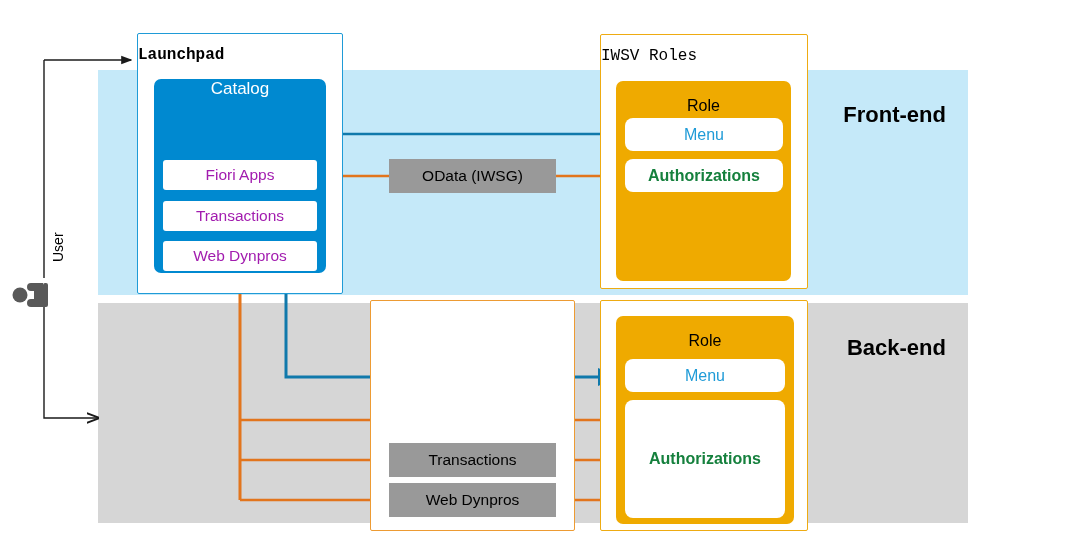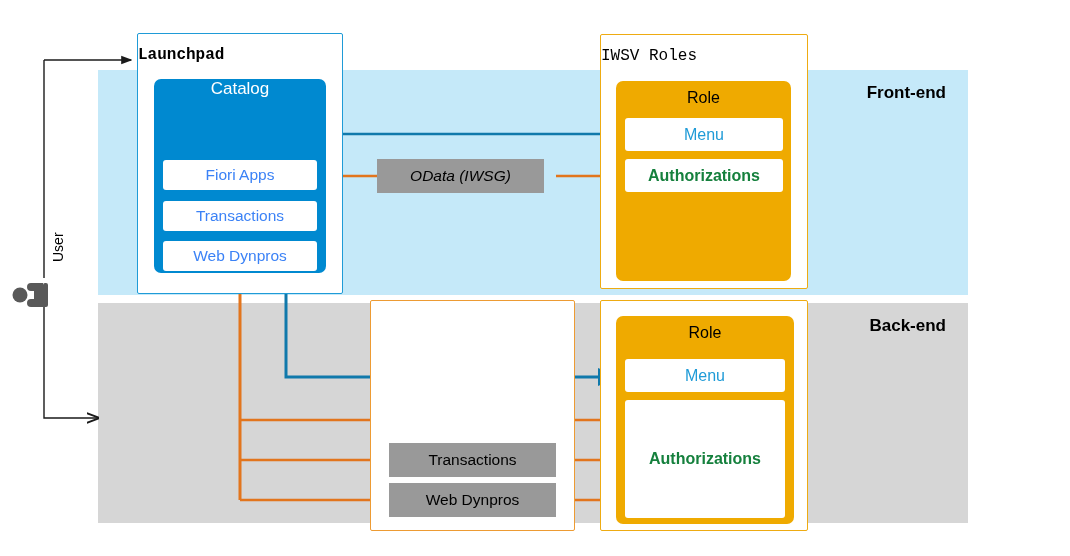--- a/index.html
+++ b/index.html
@@ -19,24 +19,24 @@
   }
   .abs { position: absolute; box-sizing: border-box; }
 
   
   .band {
     display: flex;
     align-items: flex-start;
     justify-content: flex-end;
   }
   .band-label {
-    font-size: 17px;
+    font-size: 22px;
     font-weight: bold;
     color: #000000;
-    padding: 13px 22px 0 0;
+    padding: 32px 22px 0 0;
     white-space: nowrap;
     margin-left: 47px;
   }
   #band-frontend { left: 98px; top: 70px; width: 870px; height: 225px; background: #c5e9f9; }
   #band-backend  { left: 98px; top: 303px; width: 870px; height: 220px; background: #d6d6d6; }
 
   
   .card {
     background: #ffffff;
     border: 1px solid #ed9b33;
@@ -70,45 +70,45 @@
     text-align: center;
     color: #ffffff;
     font-size: 17px;
     padding-top: 0;
   }
   .app-chip {
     background: #ffffff;
     border-radius: 3px;
     text-align: center;
     font-size: 15.5px;
-    color: #3b82f6;
+    color: #a21caf;
     line-height: 30px;
     height: 30px;
   }
   #chip-fiori    { left: 163px; top: 160px; width: 154px; }
   #chip-trans-fe { left: 163px; top: 201px; width: 154px; }
   #chip-wd-fe    { left: 163px; top: 241px; width: 154px; }
 
   
   .role-block {
     background: #efaa00;
     border-radius: 7px;
   }
   .role-title {
     text-align: center;
     color: #000000;
     font-size: 16px;
-    padding-top: 8px;
+    padding-top: 16px;
   }
   #role-fe { left: 616px; top: 81px; width: 175px; height: 200px; }
   #role-be { left: 616px; top: 316px; width: 178px; height: 208px; }
 
   .role-slot {
     background: #ffffff;
-    border-radius: 3px;
+    border-radius: 8px;
     text-align: center;
     font-size: 16px;
     display: flex;
     align-items: center;
     justify-content: center;
   }
   .slot-menu { color: #1f9bd7; }
   .slot-auth { color: #15803d; font-weight: bold; }
 
   #slot-menu-fe { left: 625px; top: 118px; width: 158px; height: 33px; }
@@ -118,21 +118,21 @@
 
   
   .svc {
     background: #999999;
     text-align: center;
     color: #000000;
     font-size: 15.5px;
     line-height: 34px;
     height: 34px;
   }
-  #svc-iwsg   { left: 377px; top: 159px; width: 167px; font-style: italic; }
+  #svc-iwsg   { left: 389px; top: 159px; width: 167px; }
   #svc-iwsv   { left: 389px; top: 403px; width: 167px; }
   #svc-trans  { left: 389px; top: 443px; width: 167px; }
   #svc-wd     { left: 389px; top: 483px; width: 167px; }
 
   
   #user-group { left: 8px; top: 275px; width: 70px; height: 40px; }
   #user-label {
     left: 50px; top: 262px;
     font-size: 14px; color: #000000;
     transform: rotate(-90deg);

